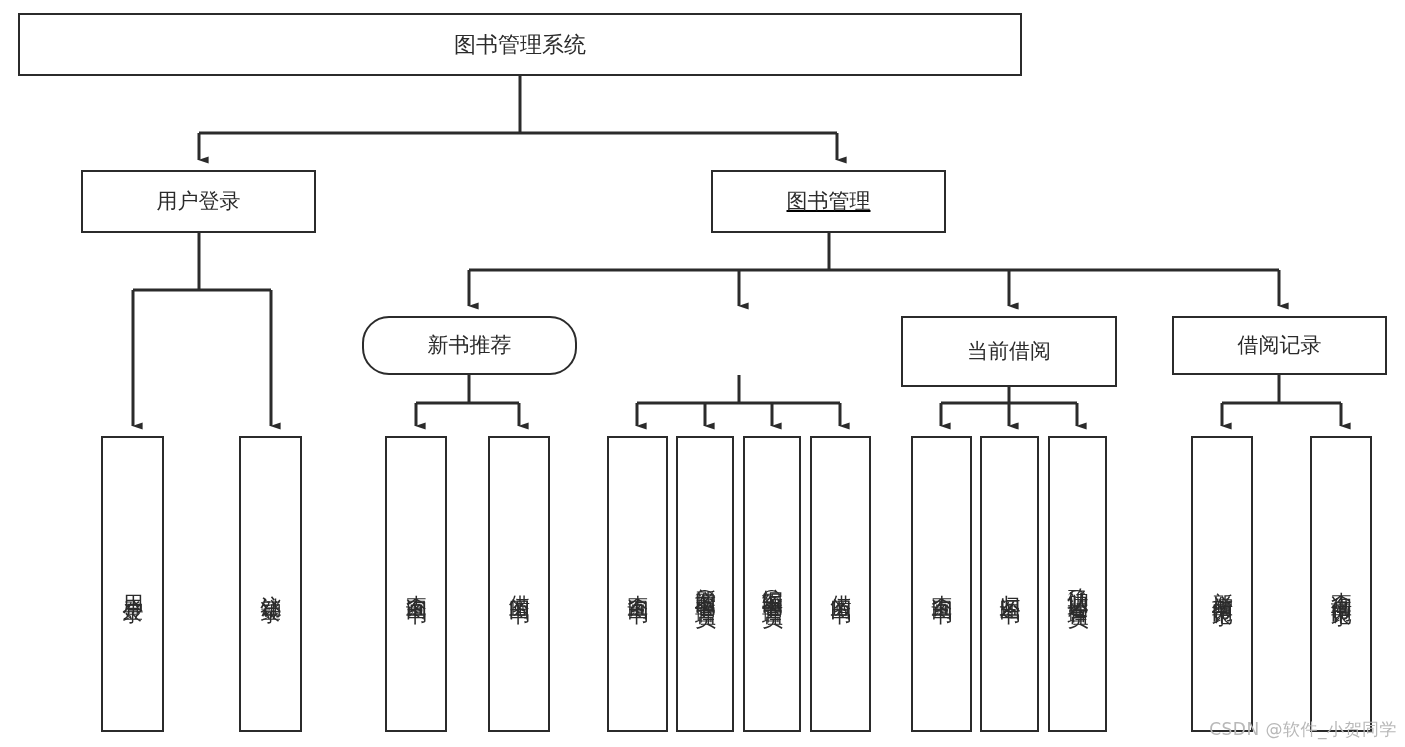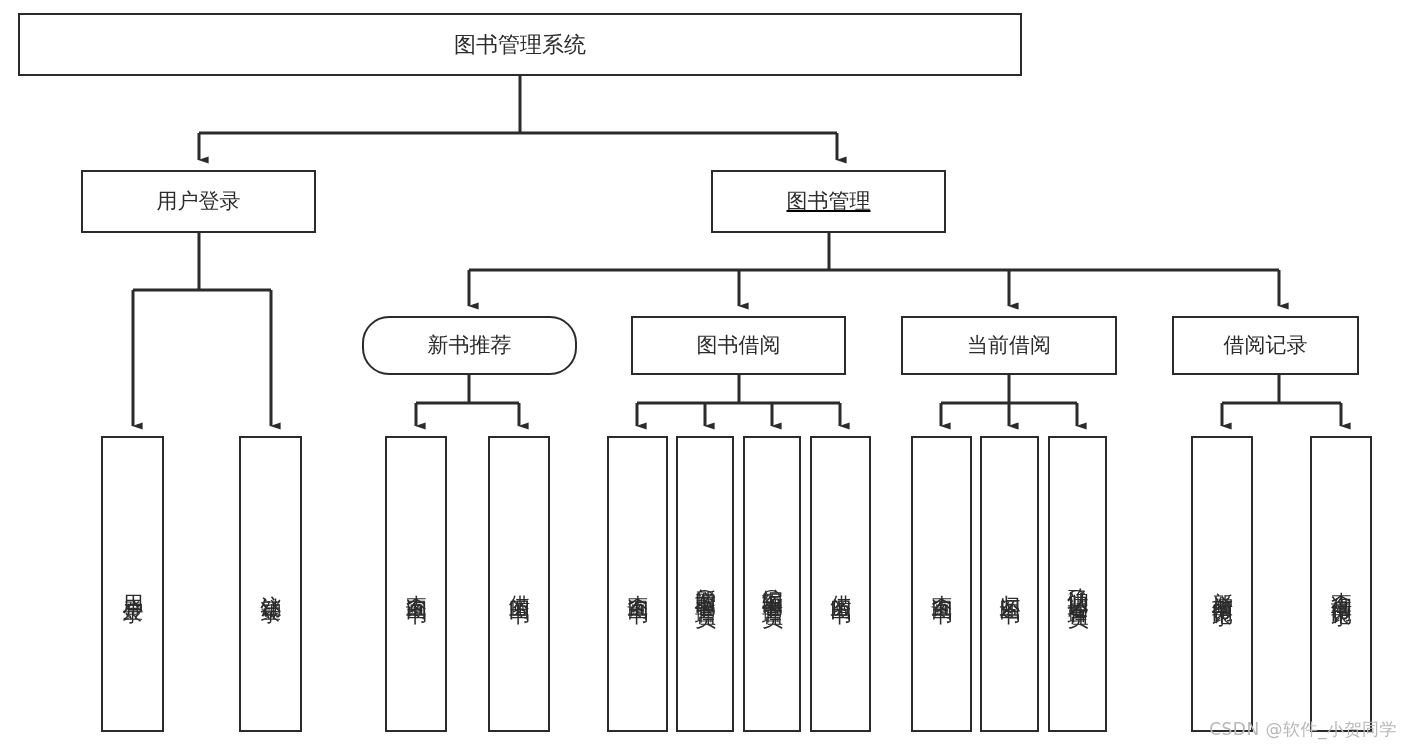--- a/index.html
+++ b/index.html
@@ -136,27 +136,24 @@
   <div class="node horiz" style="left:81px; top:170px; width:235px; height:63px;">
     <span class="node-label">用户登录</span>
   </div>
   <div class="node horiz" style="left:711px; top:170px; width:235px; height:63px;text-decoration:underline;">
     <span class="node-label">图书管理</span>
   </div>
 
   <div class="node horiz" style="left:362px; top:316px; width:215px; height:59px;border-radius:27px;">
     <span class="node-label">新书推荐</span>
   </div>
-  <div class="node horiz" style="left:631px; top:316px; width:215px; height:59px;">
-    <span class="node-label">图书借阅</span>
-  </div>
-  <div class="node horiz" style="left:901px; top:316px; width:216px; height:59px;">
+  <div class="node horiz" style="left:901px; top:316px; width:216px; height:71px;">
     <span class="node-label">当前借阅</span>
   </div>
-  <div class="node horiz" style="left:1172px; top:316px; width:187px; height:59px;">
+  <div class="node horiz" style="left:1172px; top:316px; width:215px; height:59px;">
     <span class="node-label">借阅记录</span>
   </div>
 
   <div class="node vert" style="left:101px; top:436px; width:63px; height:296px;">
     <span class="node-label">用户登录</span>
   </div>
   <div class="node vert" style="left:239px; top:436px; width:63px; height:296px;">
     <span class="node-label">注销登录</span>
   </div>
 

